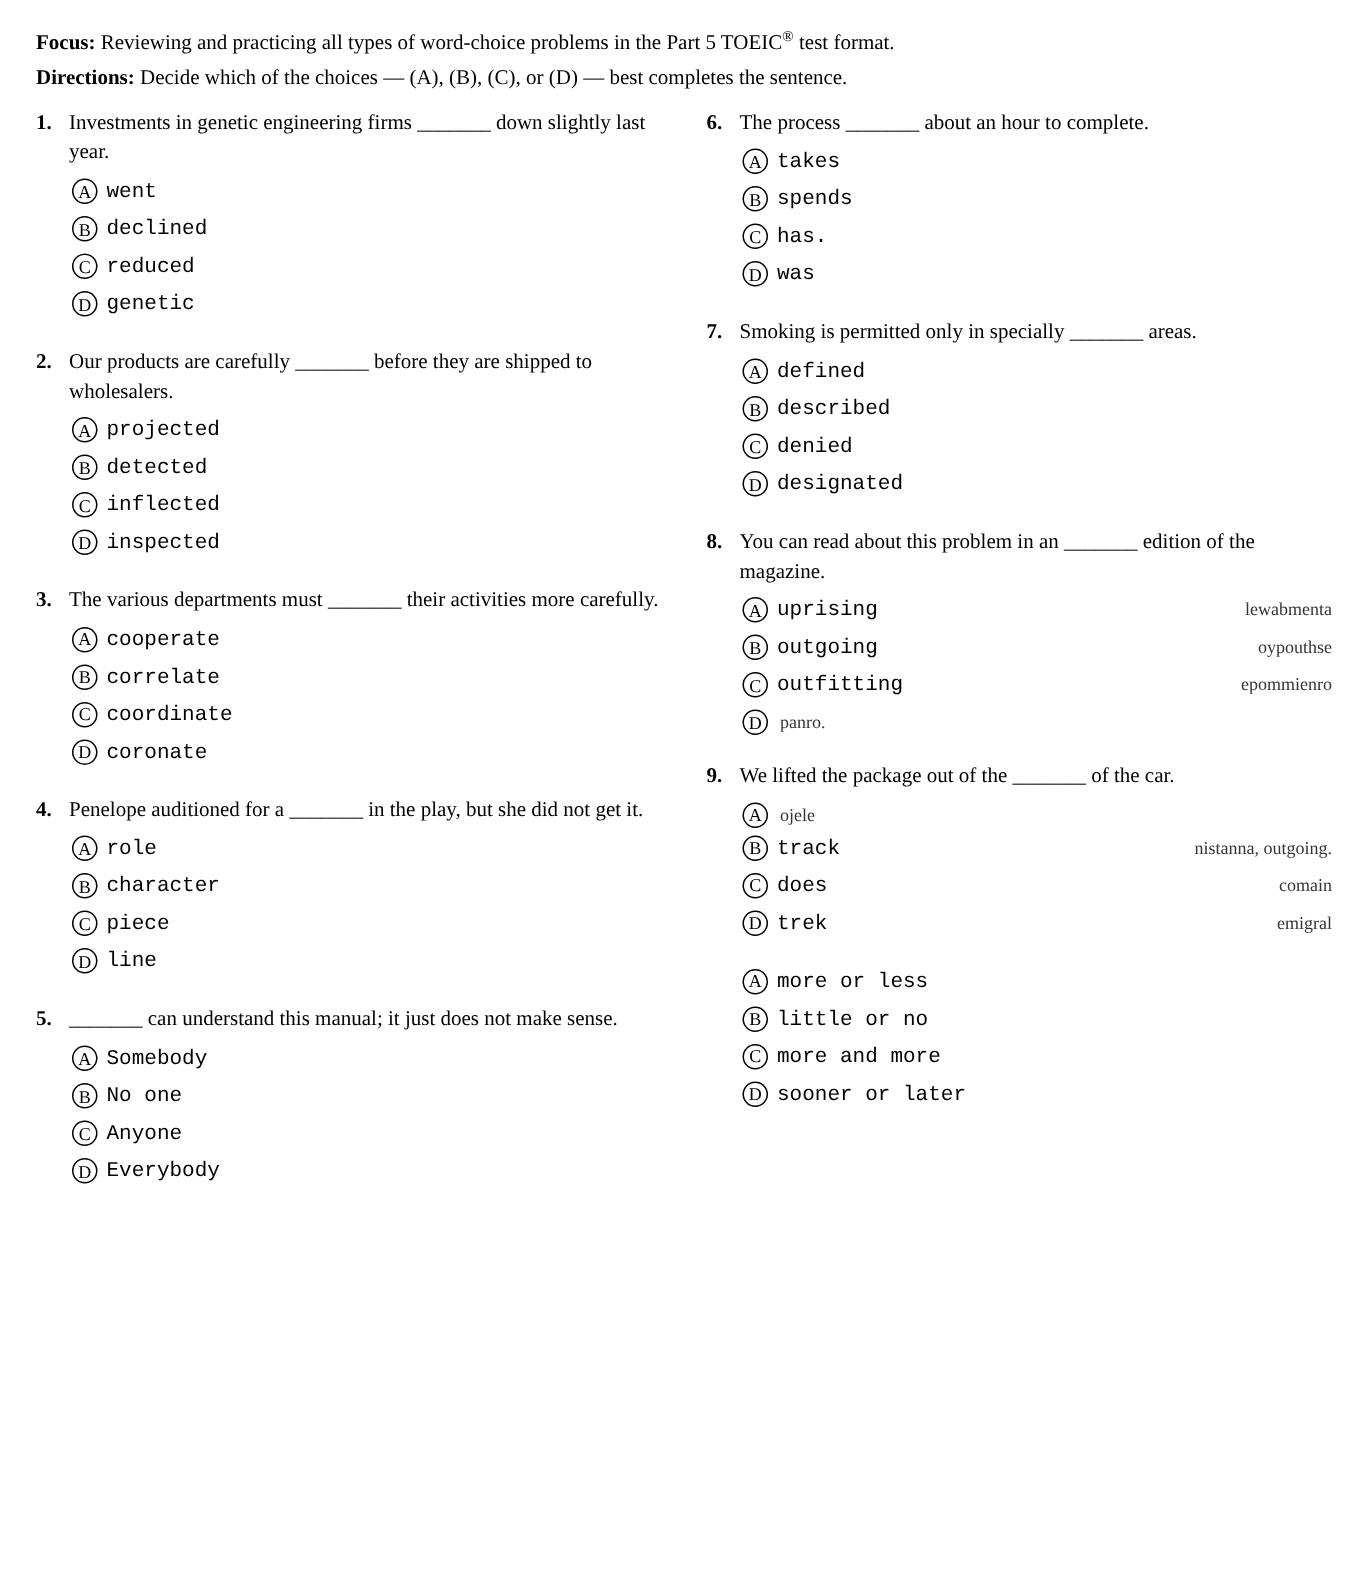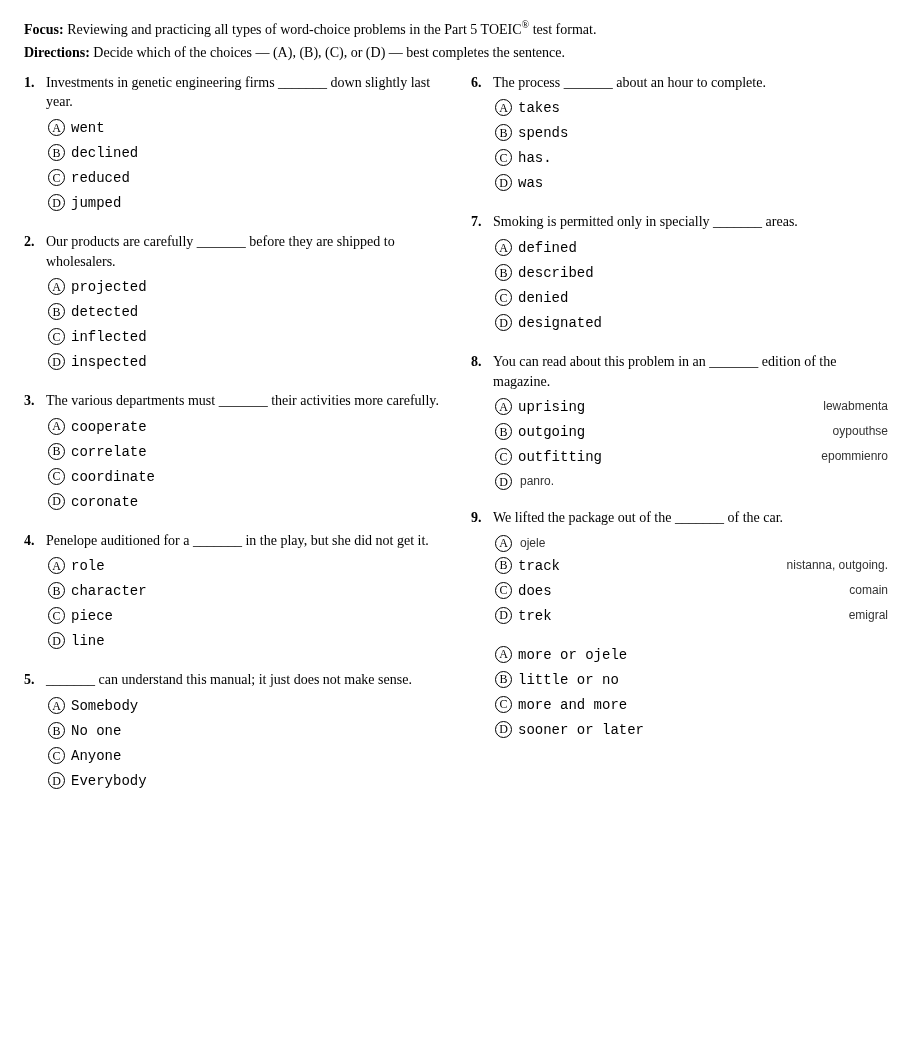--- a/index.html
+++ b/index.html
@@ -60,21 +60,21 @@
       border-radius: 50%;
       font-size: 12px;
       min-width: 17px;
       margin-top: 1px;
     }
     .option-text {
       flex: 1;
       font-family: Liberation Mono, monospace;
     }
     .handwriting {
-      font-family: Liberation Sans, sans-serif;
+      font-family: Liberation Serif, serif;
       font-size: 12px;
       color: #333;
       margin-left: 2px;
     }
   </style>
 </head>
 <body>
 
 <div class="header">
   <p>
@@ -100,21 +100,21 @@
           <div class="option">
             <span class="option-circle">B</span>
             <span class="option-text">declined</span>
           </div>
           <div class="option">
             <span class="option-circle">C</span>
             <span class="option-text">reduced</span>
           </div>
           <div class="option">
             <span class="option-circle">D</span>
-            <span class="option-text">jumped</span>
+            <span class="option-text">genetic</span>
           </div>
         </div>
       </div>
       <div class="question-block">
         <div class="question-stem">
           <span class="question-num">2.</span>
           <span class="question-text">Our products are carefully _______ before they are shipped to wholesalers.</span>
         </div>
         <div class="options">
           <div class="option">
@@ -308,21 +308,21 @@
             <span class="option-circle">D</span>
             <span class="option-text">trek</span>
             <span class="handwriting">emigral</span>
           </div>
         </div>
       </div>
       <div class="question-block">
         <div class="options">
           <div class="option">
             <span class="option-circle">A</span>
-            <span class="option-text">more or ojele</span>
+            <span class="option-text">more or less</span>
           </div>
           <div class="option">
             <span class="option-circle">B</span>
             <span class="option-text">little or no</span>
           </div>
           <div class="option">
             <span class="option-circle">C</span>
             <span class="option-text">more and more</span>
           </div>
           <div class="option">

